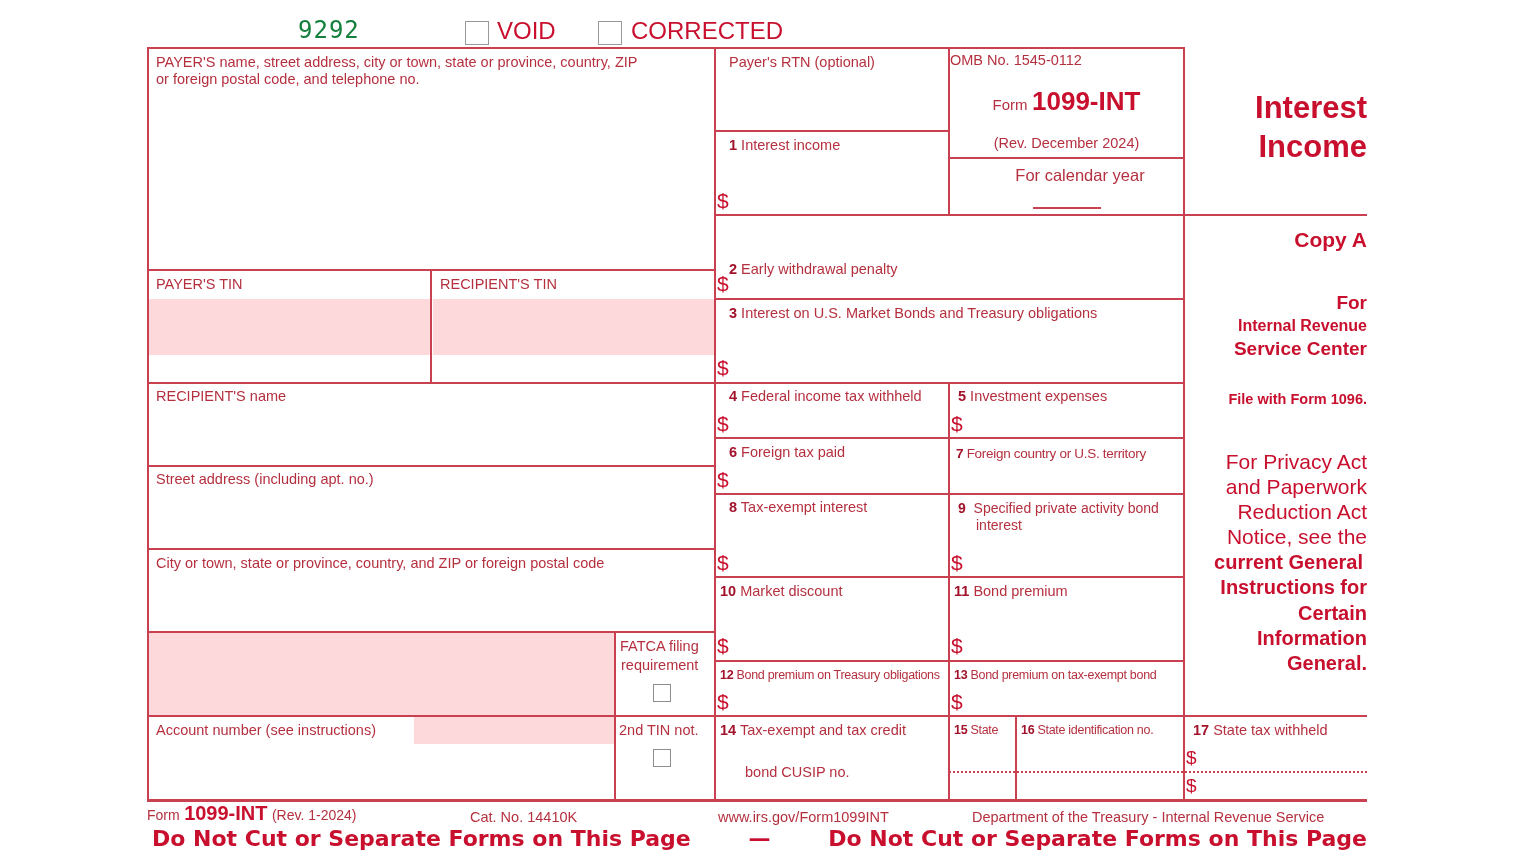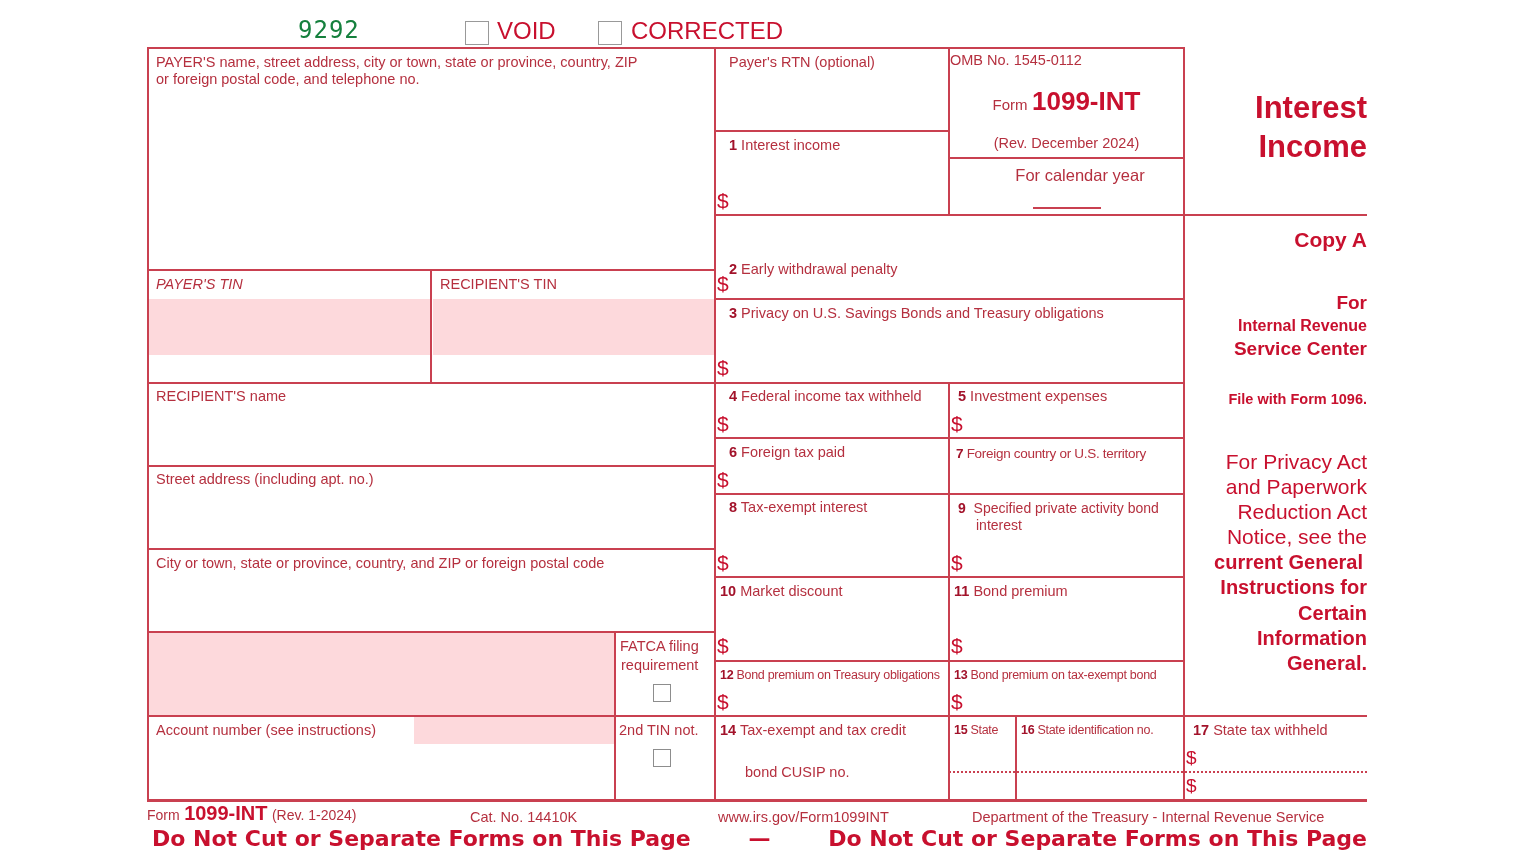--- a/index.html
+++ b/index.html
@@ -68,21 +68,21 @@
 <div class="hl" style="left:715px;top:660px;width:469px;"></div>
 
 <div class="dash-h" style="left:949px;top:771px;width:418px;"></div>
 
 <div class="thin-h" style="left:1033px;top:207px;width:68px;"></div>
 
 <div class="lbl" style="left:156px;top:54px;">PAYER'S name, street address, city or town, state or province, country, ZIP</div>
 <div class="lbl" style="left:156px;top:71px;">or foreign postal code, and telephone no.</div>
 <div class="field" style="left:150px;top:90px;width:562px;height:178px;"></div>
 
-<div class="lbl" style="left:156px;top:276px;font-style:italic;">PAYER'S TIN</div>
+<div class="lbl" style="left:156px;top:276px;">PAYER'S TIN</div>
 <div class="field" style="left:150px;top:298px;width:279px;height:83px;"></div>
 <div class="lbl" style="left:440px;top:276px;">RECIPIENT'S TIN</div>
 <div class="field" style="left:434px;top:298px;width:279px;height:83px;"></div>
 
 <div class="lbl" style="left:156px;top:388px;">RECIPIENT'S name</div>
 <div class="field" style="left:150px;top:406px;width:562px;height:58px;"></div>
 
 <div class="lbl" style="left:156px;top:471px;">Street address (including apt. no.)</div>
 <div class="field" style="left:150px;top:490px;width:562px;height:57px;"></div>
 
@@ -120,21 +120,21 @@
 <div class="abs right redbig" style="left:1190px;top:90px;width:177px;font-size:31px;line-height:36px;">Interest</div>
 <div class="abs right redbig" style="left:1190px;top:129px;width:177px;font-size:31px;line-height:36px;">Income</div>
 
 <div class="lbl" style="left:729px;top:221px;margin-top:40px;">
   <b>2</b> <span>Early withdrawal penalty</span>
 </div>
 <div class="dollar" style="left:717px;top:273px;">$</div>
 <div class="field" style="left:735px;top:242px;width:445px;height:54px;"></div>
 
 <div class="lbl" style="left:729px;top:305px;">
-  <b>3</b> <span>Privacy on U.S. Savings Bonds and Treasury obligations</span>
+  <b>3</b> <span>Interest on U.S. Market Bonds and Treasury obligations</span>
 </div>
 <div class="dollar" style="left:717px;top:357px;">$</div>
 <div class="field" style="left:735px;top:326px;width:445px;height:54px;"></div>
 
 <div class="lbl" style="left:729px;top:388px;">
   <b>4</b> <span>Federal income tax withheld</span>
 </div>
 <div class="dollar" style="left:717px;top:413px;">$</div>
 <div class="field" style="left:735px;top:408px;width:210px;height:28px;"></div>
 

